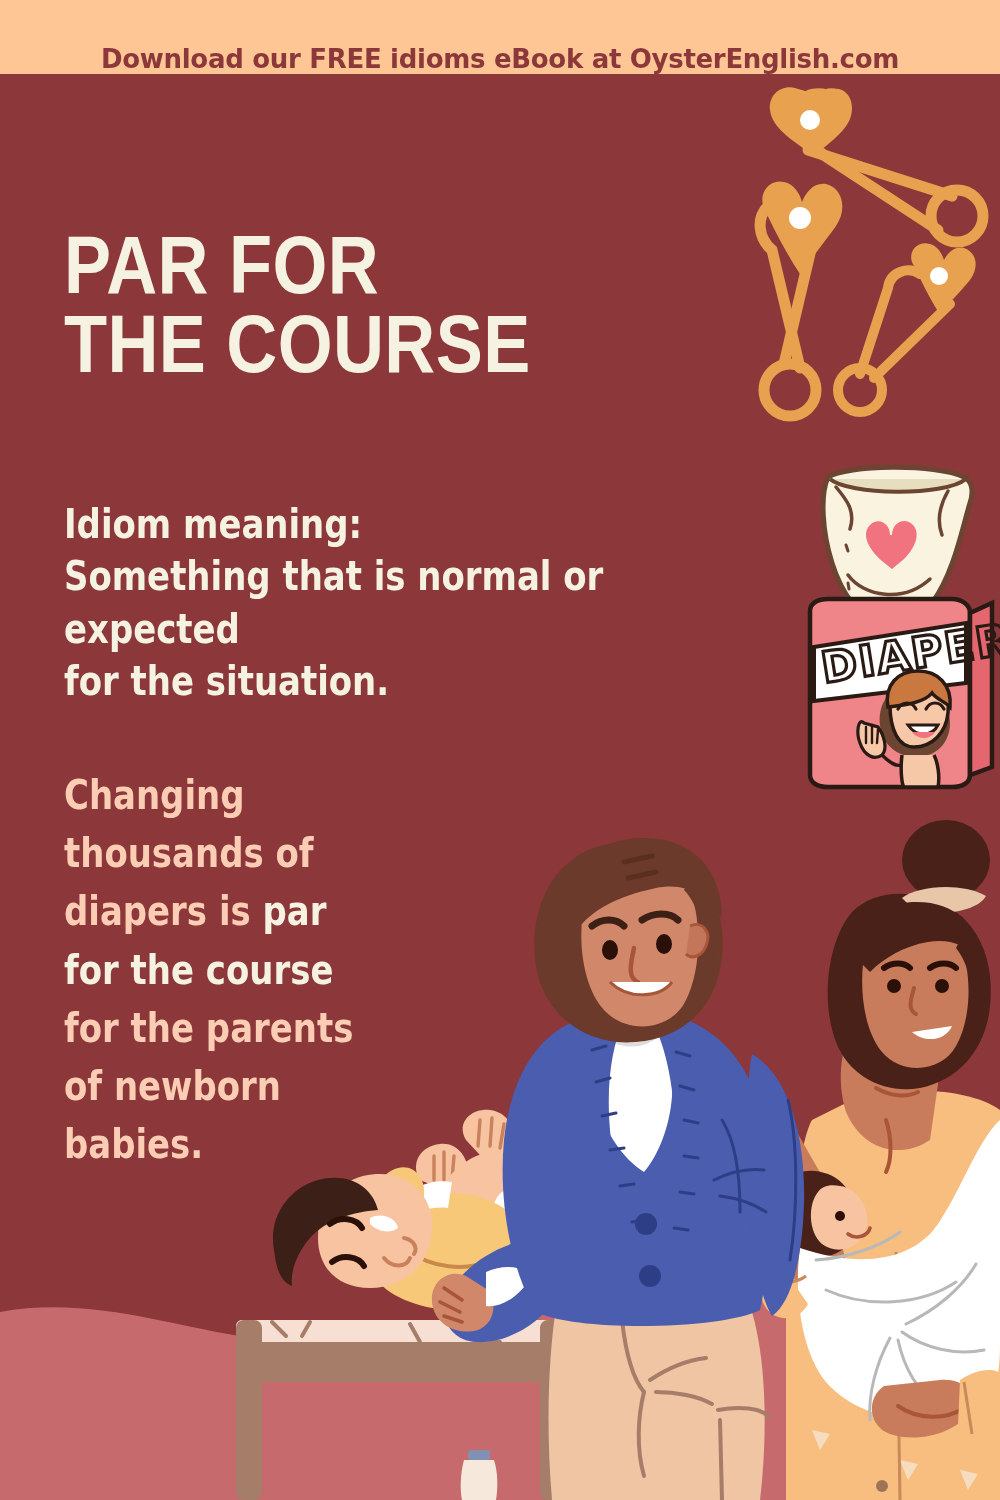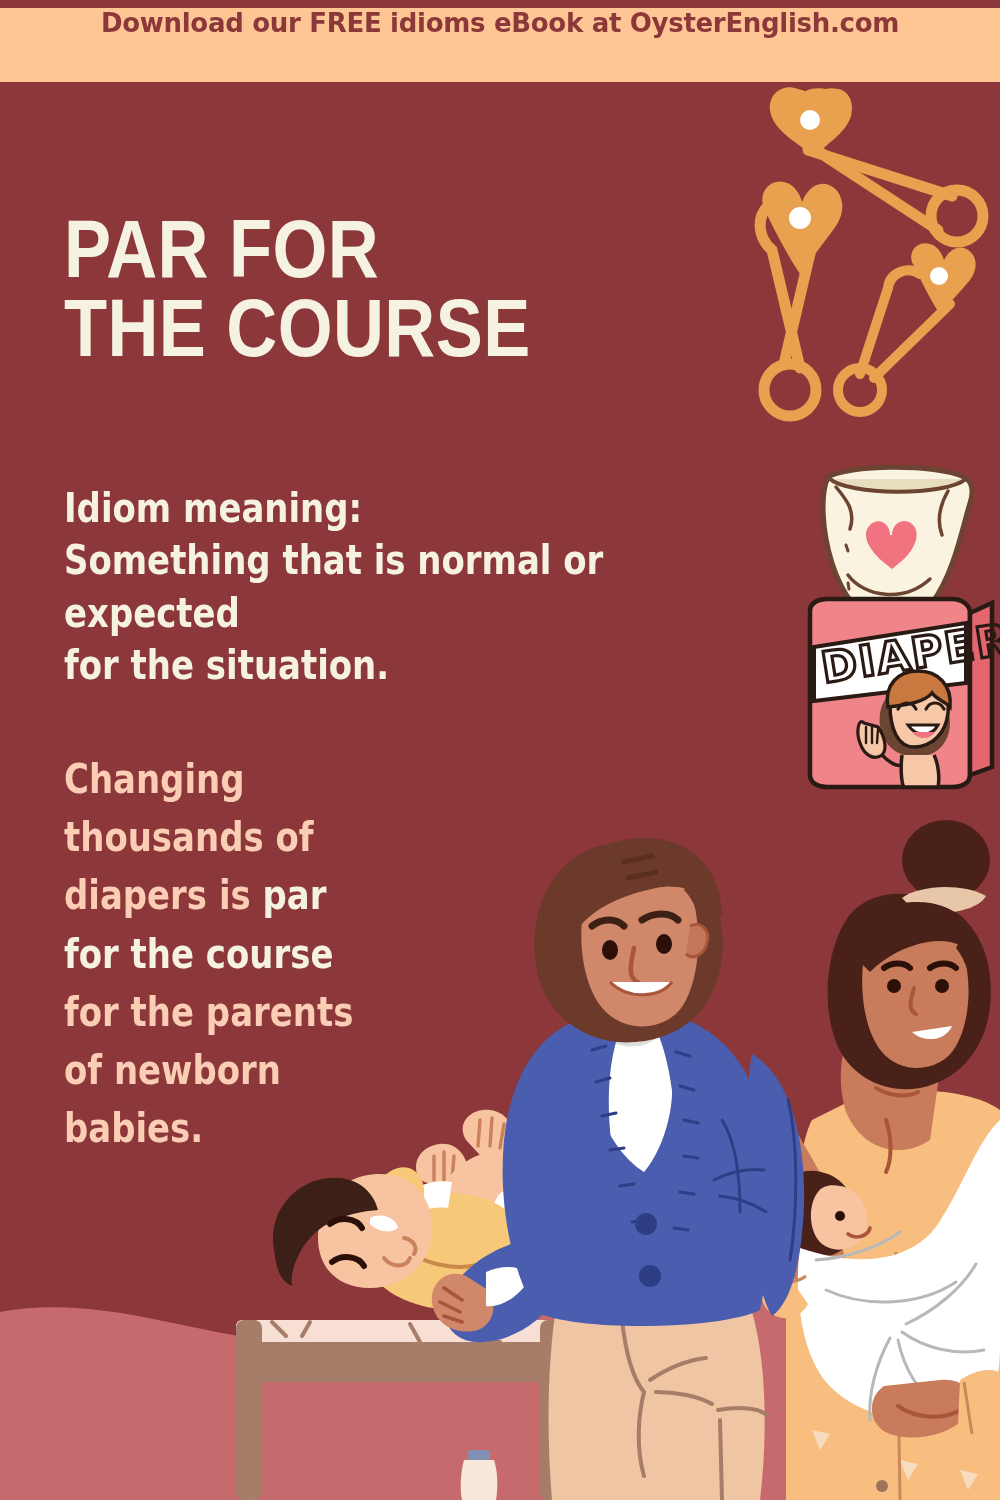--- a/index.html
+++ b/index.html
@@ -14,45 +14,45 @@
     position:relative;
     width:1000px;
     height:1500px;
     background:#8C3739;
     overflow:hidden;
   }
 
   
   #promo-banner {
     position:absolute;
-    left:0; top:8px;
+    left:0; top:0;
     width:1000px; height:74px;
     background:#FDC694;
     display:flex;
-    align-items:flex-start;
+    align-items:flex-end;
     justify-content:center;
     z-index:40;
   }
   #promo-banner .promo-text {
     font-family:"DejaVu Sans", sans-serif;
     font-weight:bold;
     font-size:26px;
     letter-spacing:-0.3px;
     color:#8C3739;
     white-space:nowrap;
   }
 
   
   .scene { position:absolute; left:0; top:0; width:1000px; height:1500px; z-index:1; }
 
   
   #text-column {
     position:absolute;
     left:64px;
-    top:210px;
+    top:226px;
     width:720px;
     z-index:30;
   }
   #idiom-title {
     font-family:"Liberation Sans Narrow","Liberation Sans", sans-serif;
     font-weight:bold;
     font-size:82px;
     line-height:0.96;
     letter-spacing:0.5px;
     color:#F5F2E2;

